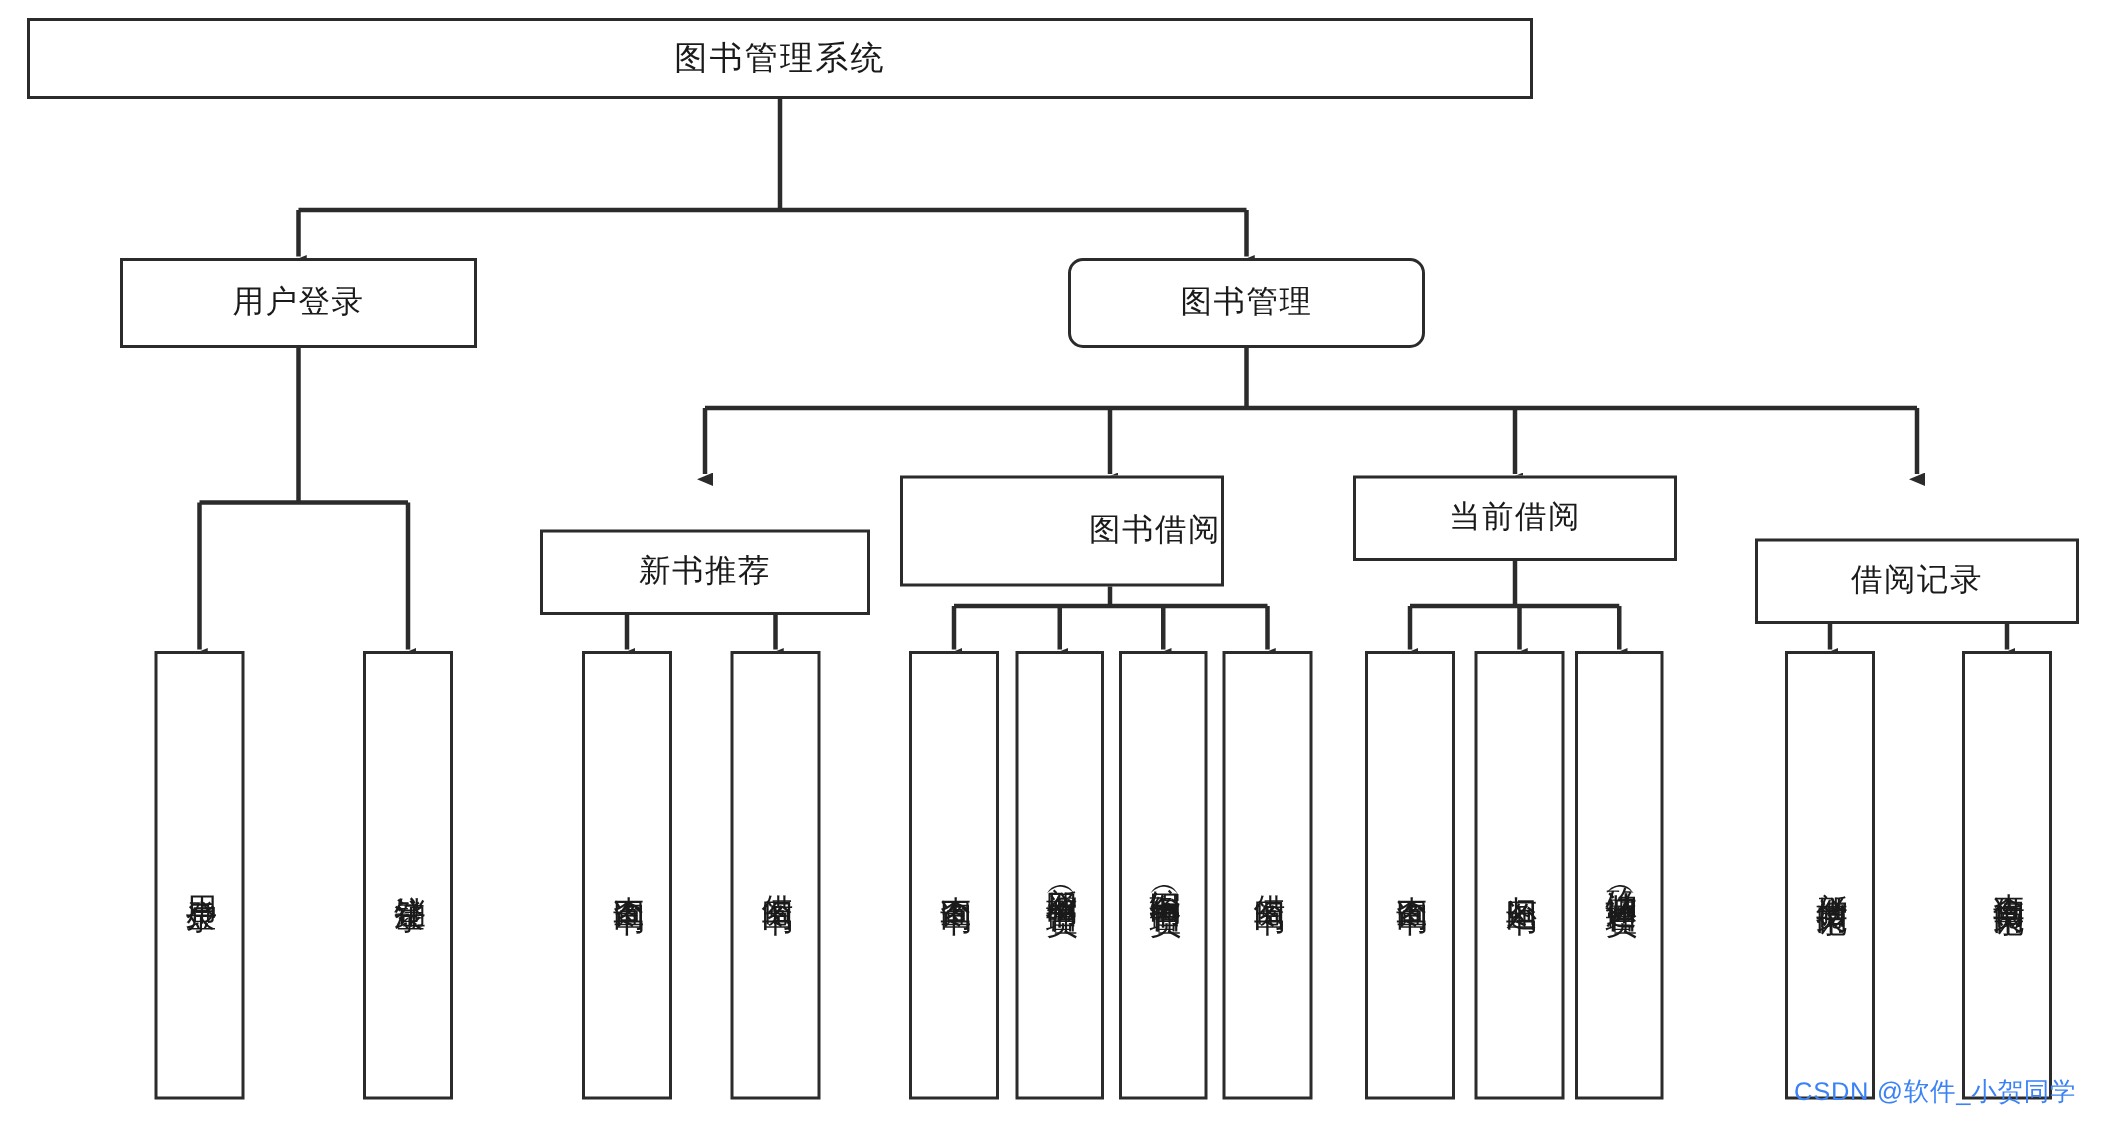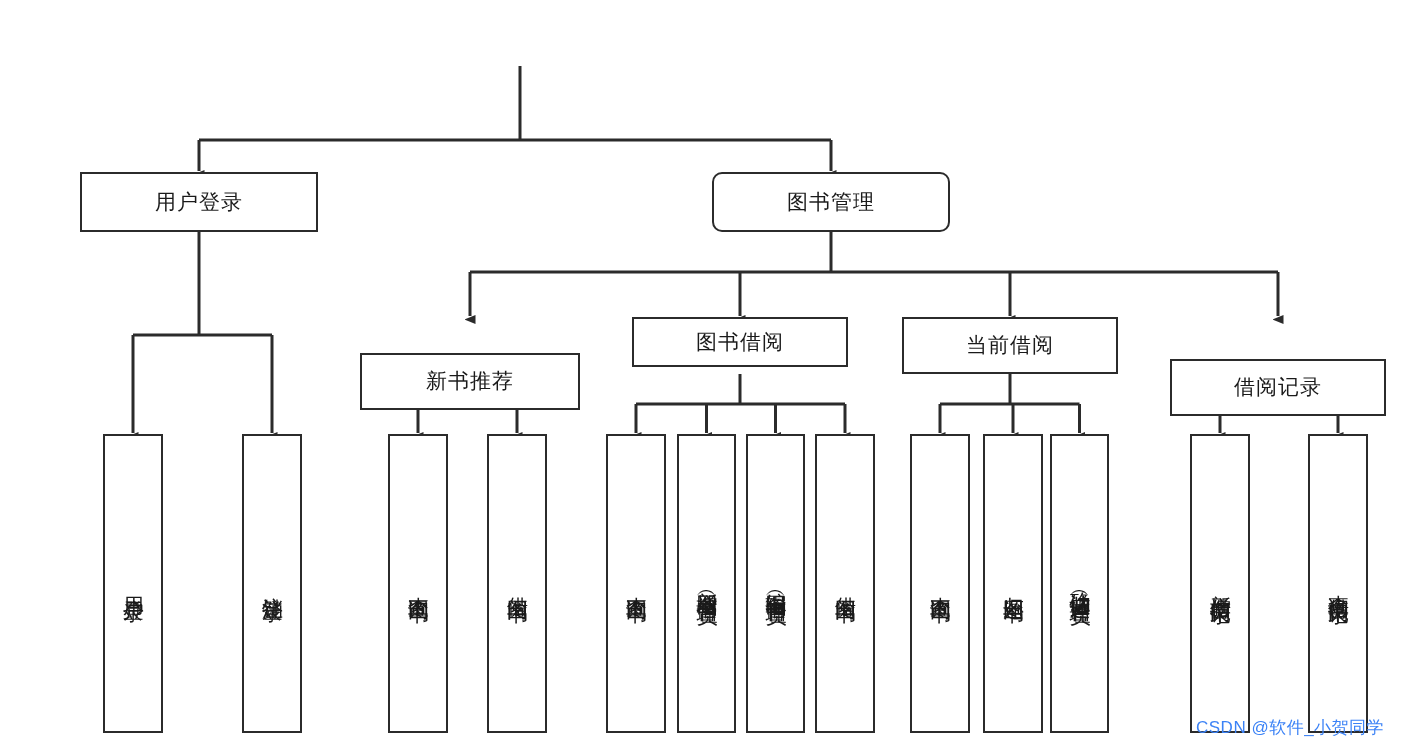--- a/index.html
+++ b/index.html
@@ -114,39 +114,42 @@
         <line x1="940" y1="404" x2="940" y2="433" marker-end="url(#arrowhead)"></line>
         <line x1="1013" y1="404" x2="1013" y2="433" marker-end="url(#arrowhead)"></line>
         <line x1="1079.5" y1="404" x2="1079.5" y2="433" marker-end="url(#arrowhead)"></line>
         <line x1="1278" y1="374" x2="1278" y2="404"></line>
         <line x1="1220" y1="404" x2="1338" y2="404"></line>
         <line x1="1220" y1="404" x2="1220" y2="433" marker-end="url(#arrowhead)"></line>
         <line x1="1338" y1="404" x2="1338" y2="433" marker-end="url(#arrowhead)"></line>
       </g>
   </svg>
 
+  <div class="node root horiz" id="box-root" style="left: 18px; top: 12px; width: 1004px; height: 54px;">
+    <span class="node-label">图书管理系统</span>
+  </div>
 
   <div class="node horiz" id="box-user-login" style="left: 80px; top: 172px; width: 238px; height: 60px;">
     <span class="node-label">用户登录</span>
   </div>
   <div class="node horiz" id="box-book-manage" style="left: 712px; top: 172px; width: 238px; height: 60px; border-radius: 10px;">
     <span class="node-label">图书管理</span>
   </div>
 
   <div class="node vert" id="box-user-login-leaf" style="left: 103px; top: 434px; width: 60px; height: 299px;">
     <span class="node-label">用户登录</span>
   </div>
   <div class="node vert" id="box-user-logout-leaf" style="left: 242px; top: 434px; width: 60px; height: 299px;">
     <span class="node-label">注销登录</span>
   </div>
 
   <div class="node horiz" id="box-new-book-rec" style="left: 360px; top: 317px; width: 220px; height: 57px; margin-top: 36px;">
     <span class="node-label">新书推荐</span>
   </div>
-  <div class="node horiz" id="box-book-borrow" style="left: 632px; top: 317px; width: 216px; height: 50px;">
+  <div class="node horiz" id="box-book-borrow" style="left: 600px; top: 317px; width: 216px; height: 74px; justify-content: flex-end;">
     <span class="node-label">图书借阅</span>
   </div>
   <div class="node horiz" id="box-current-borrow" style="left: 902px; top: 317px; width: 216px; height: 57px;">
     <span class="node-label">当前借阅</span>
   </div>
   <div class="node horiz" id="box-borrow-record" style="left: 1170px; top: 317px; width: 216px; height: 57px; margin-top: 42px;">
     <span class="node-label">借阅记录</span>
   </div>
 
   <div class="node vert" id="box-query-book-1" style="left: 388px; top: 434px; width: 60px; height: 299px;">

